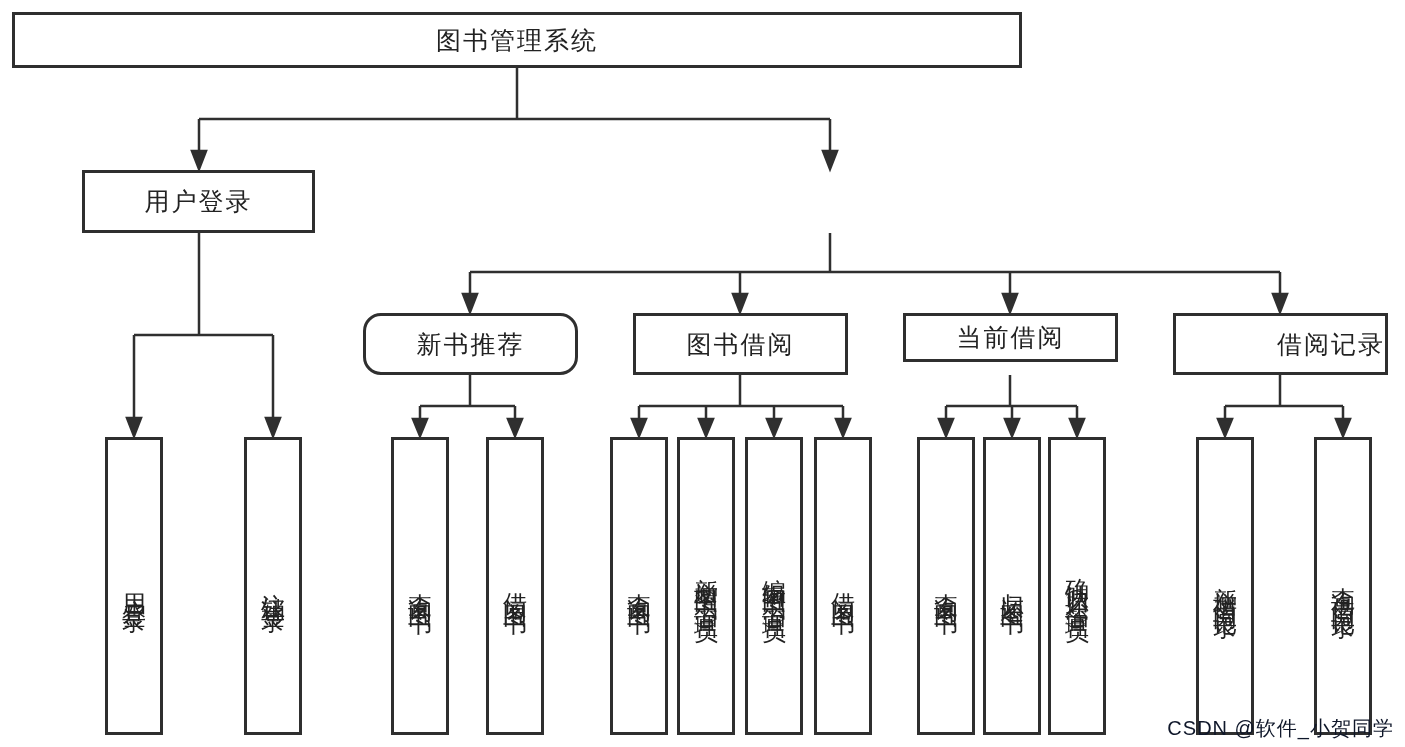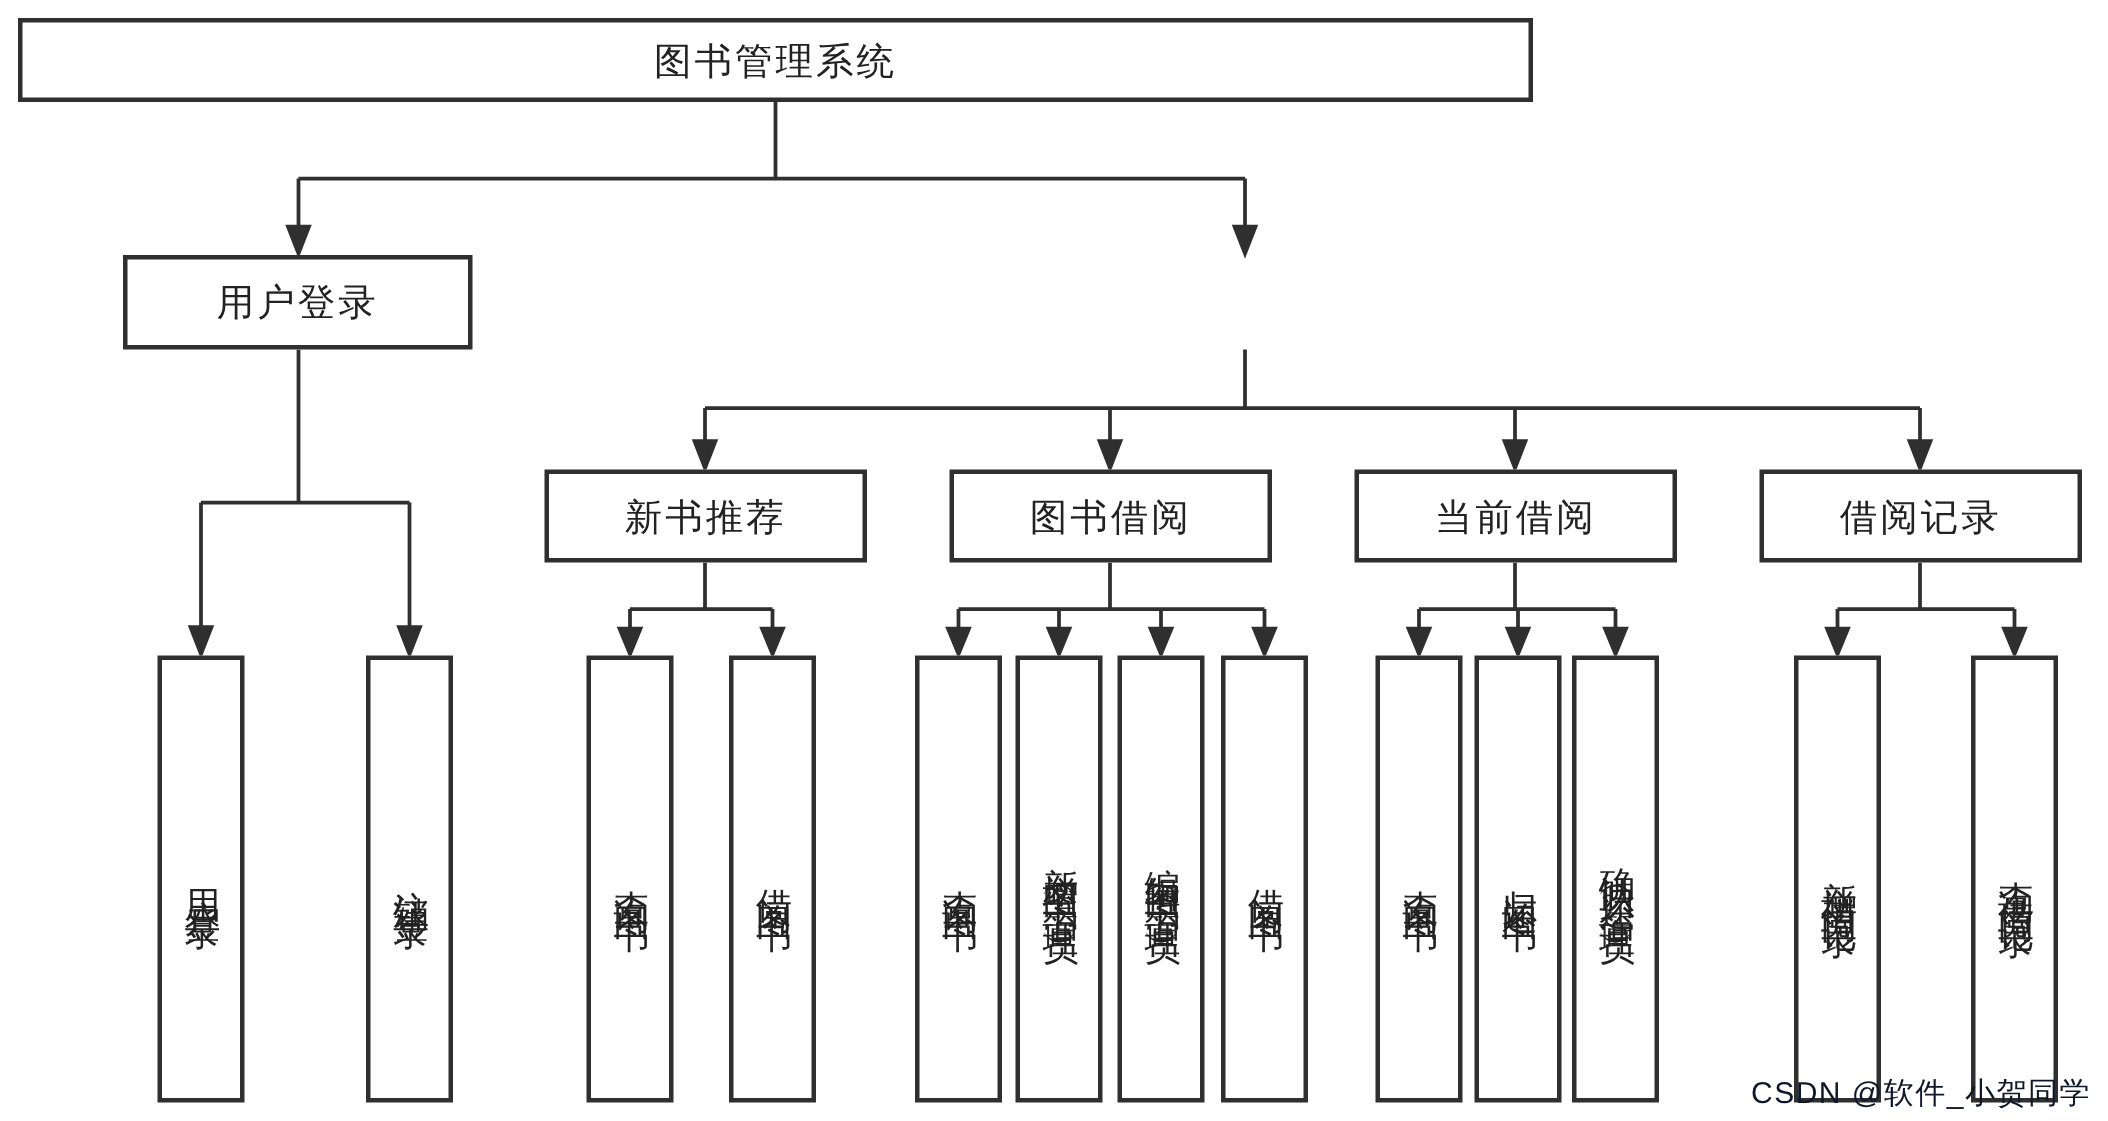--- a/index.html
+++ b/index.html
@@ -109,30 +109,30 @@
   </svg>
 
   <div class="box" style="left:12px; top:12px; width:1010px; height:56px;">
     <span class="hlabel">图书管理系统</span>
   </div>
 
   <div class="box" style="left:82px; top:170px; width:233px; height:63px;">
     <span class="hlabel">用户登录</span>
   </div>
 
-  <div class="box" style="left:363px; top:313px; width:215px; height:62px;">
+  <div class="box" style="left:363px; top:313px; width:215px; height:62px;border-radius:18px;">
     <span class="hlabel">新书推荐</span>
   </div>
   <div class="box" style="left:633px; top:313px; width:215px; height:62px;">
     <span class="hlabel">图书借阅</span>
   </div>
-  <div class="box" style="left:903px; top:313px; width:215px; height:62px;">
+  <div class="box" style="left:903px; top:313px; width:215px; height:49px;">
     <span class="hlabel">当前借阅</span>
   </div>
-  <div class="box" style="left:1173px; top:313px; width:215px; height:62px;">
+  <div class="box" style="left:1173px; top:313px; width:215px; height:62px;justify-content:flex-end;">
     <span class="hlabel">借阅记录</span>
   </div>
 
   <div class="box leaf" style="left:105px; top:437px; width:58px; height:298px;">
     <span class="vlabel">用户登录</span>
   </div>
   <div class="box leaf" style="left:244px; top:437px; width:58px; height:298px;">
     <span class="vlabel">注销登录</span>
   </div>
 

